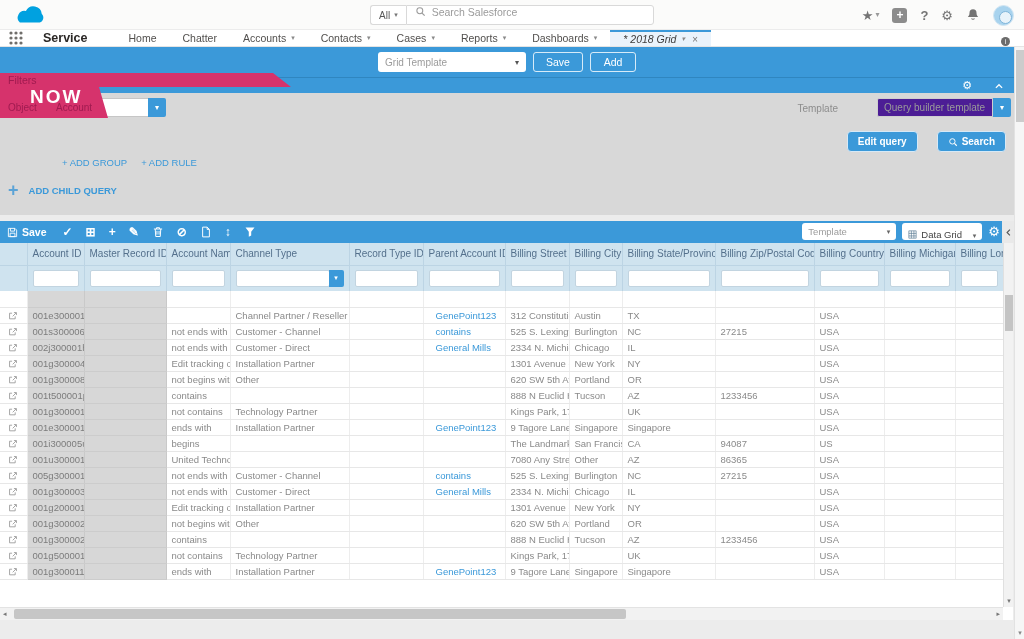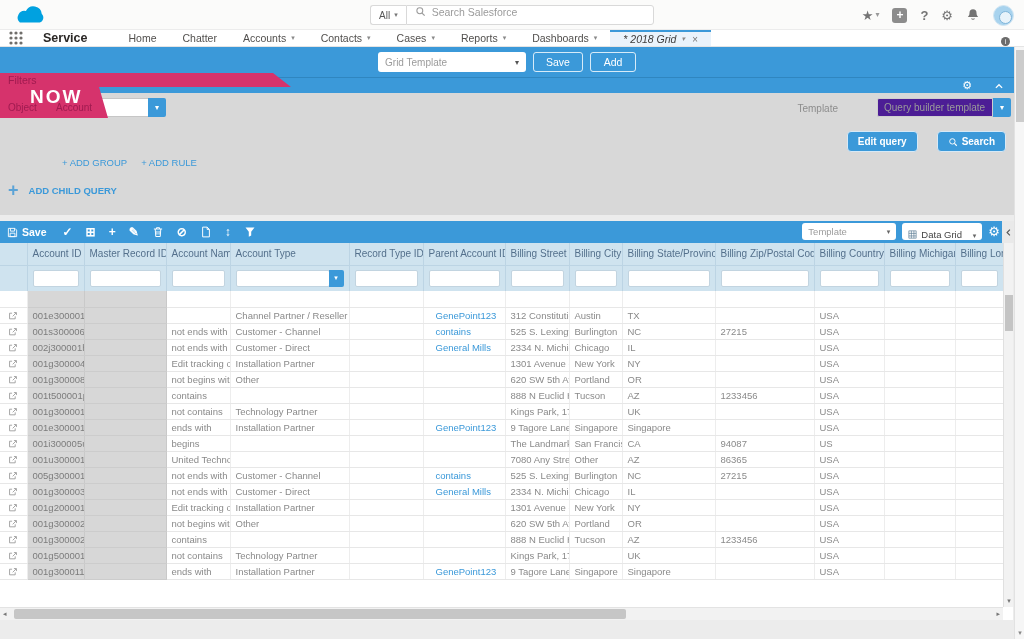--- a/index.html
+++ b/index.html
@@ -378,21 +378,21 @@
           <col style="width:70px">
           <col style="width:71px">
           <col style="width:48px">
         </colgroup>
         <thead>
           <tr>
             <th class="c-ext"></th>
             <th>Account ID</th>
             <th>Master Record ID</th>
             <th>Account Name</th>
-            <th>Account Type</th>
+            <th>Channel Type</th>
             <th>Record Type ID</th>
             <th>Parent Account ID</th>
             <th>Billing Street</th>
             <th>Billing City</th>
             <th>Billing State/Province</th>
             <th>Billing Zip/Postal Code</th>
             <th>Billing Country</th>
             <th>Billing Michigan</th>
             <th>Billing Longitude</th>
           </tr>

